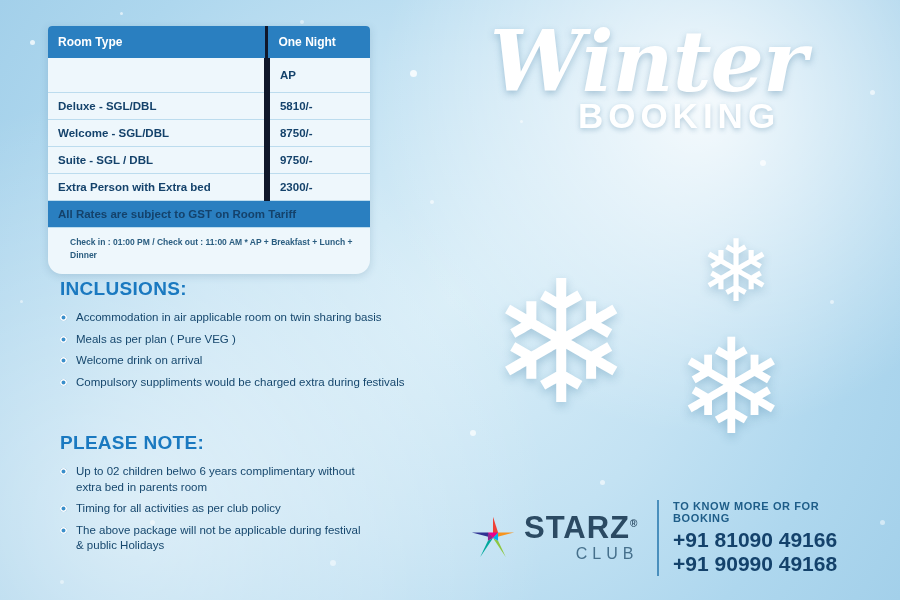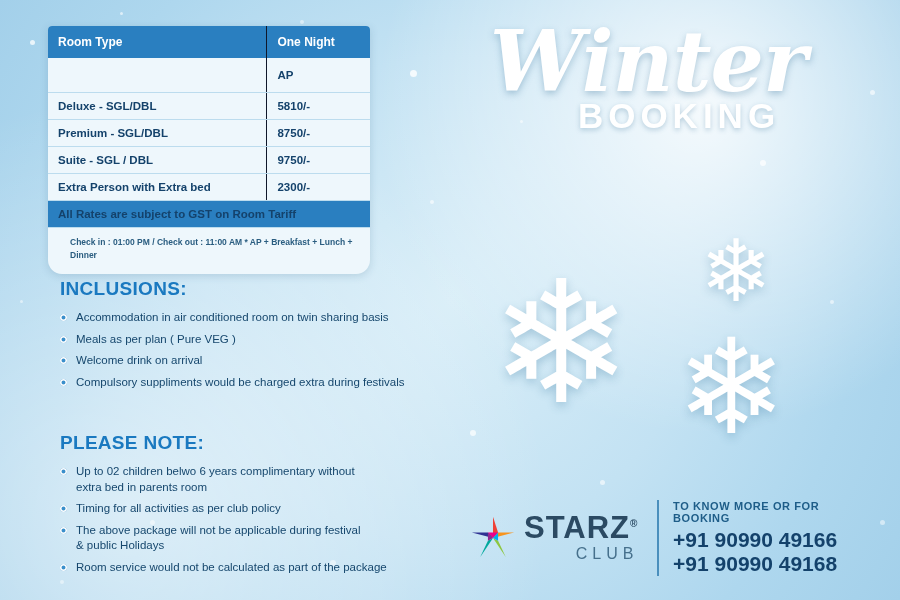--- a/index.html
+++ b/index.html
@@ -60,25 +60,25 @@
   table.rates th {
     background: #2a7fc0;
     color: #ffffff;
     font-size: 12px;
     padding: 9px 10px;
     border-bottom: none;
   }
   table.rates col.c1 { width: 68%; }
   table.rates col.c2 { width: 32%; }
   table.rates td.col2 {
-    border-left: 1px solid #0f172a;
+    border-left: 6px solid #0f172a;
     color: #14426b;
   }
   table.rates th.col2 {
-    border-left: 1px solid #0f172a;
+    border-left: 3px solid #0f172a;
   }
   tr.blank td { height: 20px; }
   .rates-footer td {
     background: #2a7fc0;
     color: #ffffff;
     font-size: 11.5px;
     font-weight: bold;
     padding: 7px 10px;
     border-bottom: none;
   }
@@ -270,21 +270,21 @@
       <tbody>
         <tr class="blank">
           <td></td>
           <td class="col2">AP</td>
         </tr>
         <tr>
           <td>Deluxe - SGL/DBL</td>
           <td class="col2">5810/-</td>
         </tr>
         <tr>
-          <td>Premium - SGL/DBL</td>
+          <td>Welcome - SGL/DBL</td>
           <td class="col2">8750/-</td>
         </tr>
         <tr>
           <td>Suite - SGL / DBL</td>
           <td class="col2">9750/-</td>
         </tr>
         <tr>
           <td>Extra Person with Extra bed</td>
           <td class="col2">2300/-</td>
         </tr>
@@ -293,36 +293,35 @@
         </tr>
       </tbody>
     </table>
     <div class="note-block">Check in : 01:00 PM / Check out : 11:00 AM
 * AP + Breakfast + Lunch + Dinner</div>
   </div>
 
   <div class="section" id="inclusions">
     <div class="section-title">INCLUSIONS:</div>
     <ul class="bullets">
-      <li>Accommodation in air conditioned room on twin sharing basis</li>
+      <li>Accommodation in air applicable room on twin sharing basis</li>
       <li>Meals as per plan ( Pure VEG )</li>
       <li>Welcome drink on arrival</li>
       <li>Compulsory suppliments would be charged extra during festivals</li>
     </ul>
   </div>
 
   <div class="section" id="please-note">
     <div class="section-title">PLEASE NOTE:</div>
     <ul class="bullets">
       <li>Up to 02 children belwo 6 years complimentary without
 extra bed in parents room</li>
       <li>Timing for all activities as per club policy</li>
       <li>The above package will not be applicable during festival
 &amp; public Holidays</li>
-      <li>Room service would not be calculated as part of the package</li>
     </ul>
   </div>
 
   <div class="title-wrap">
     <div class="title-script">Winter</div>
     <div class="title-sub">BOOKING</div>
   </div>
 
   <div class="flake" id="flake-big">❄</div>
   <div class="flake" id="flake-small">❄</div>
@@ -342,18 +341,18 @@
           <polygon points="39,38 39,56 50,50" fill="#92278f"></polygon>
         </svg>
       </div>
       <div class="logo-text">
         <div class="brand"><span>STARZ</span><sup>®</sup></div>
         <div class="sub">CLUB</div>
       </div>
     </div>
     <div class="contact">
       <div class="headline">TO KNOW MORE OR FOR BOOKING</div>
-      <div class="phone">+91 90990 49166</div>
+      <div class="phone">+91 81090 49166</div>
       <div class="phone">+91 90990 49168</div>
     </div>
   </div>
 
 </div>
 
 </body></html>

